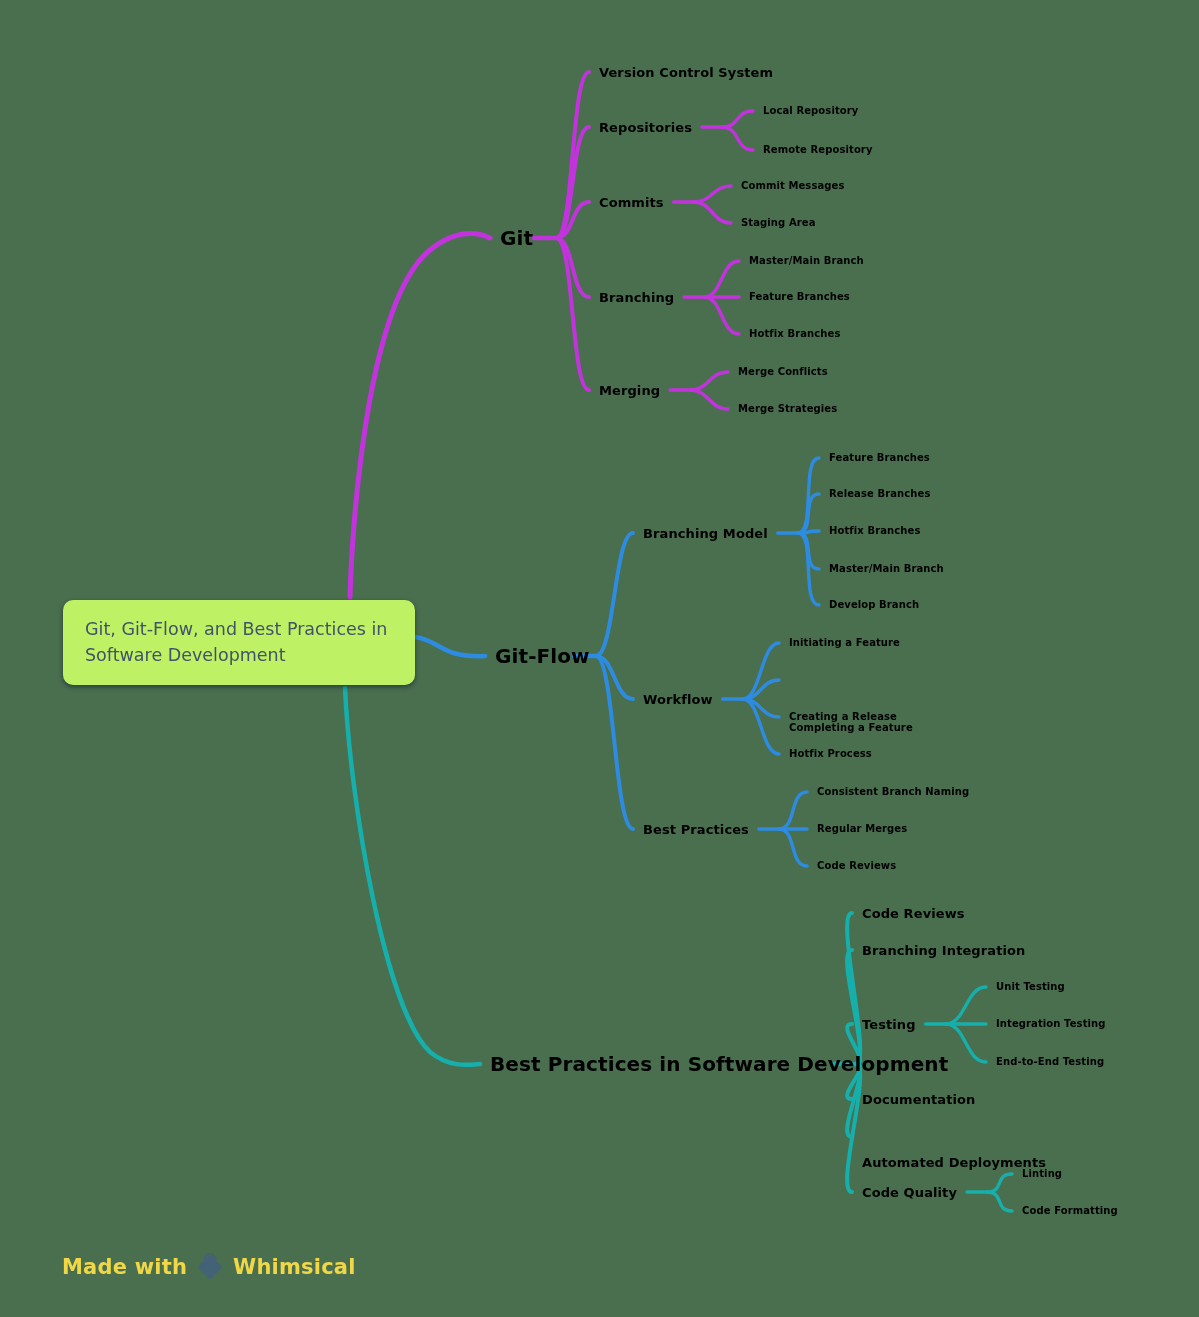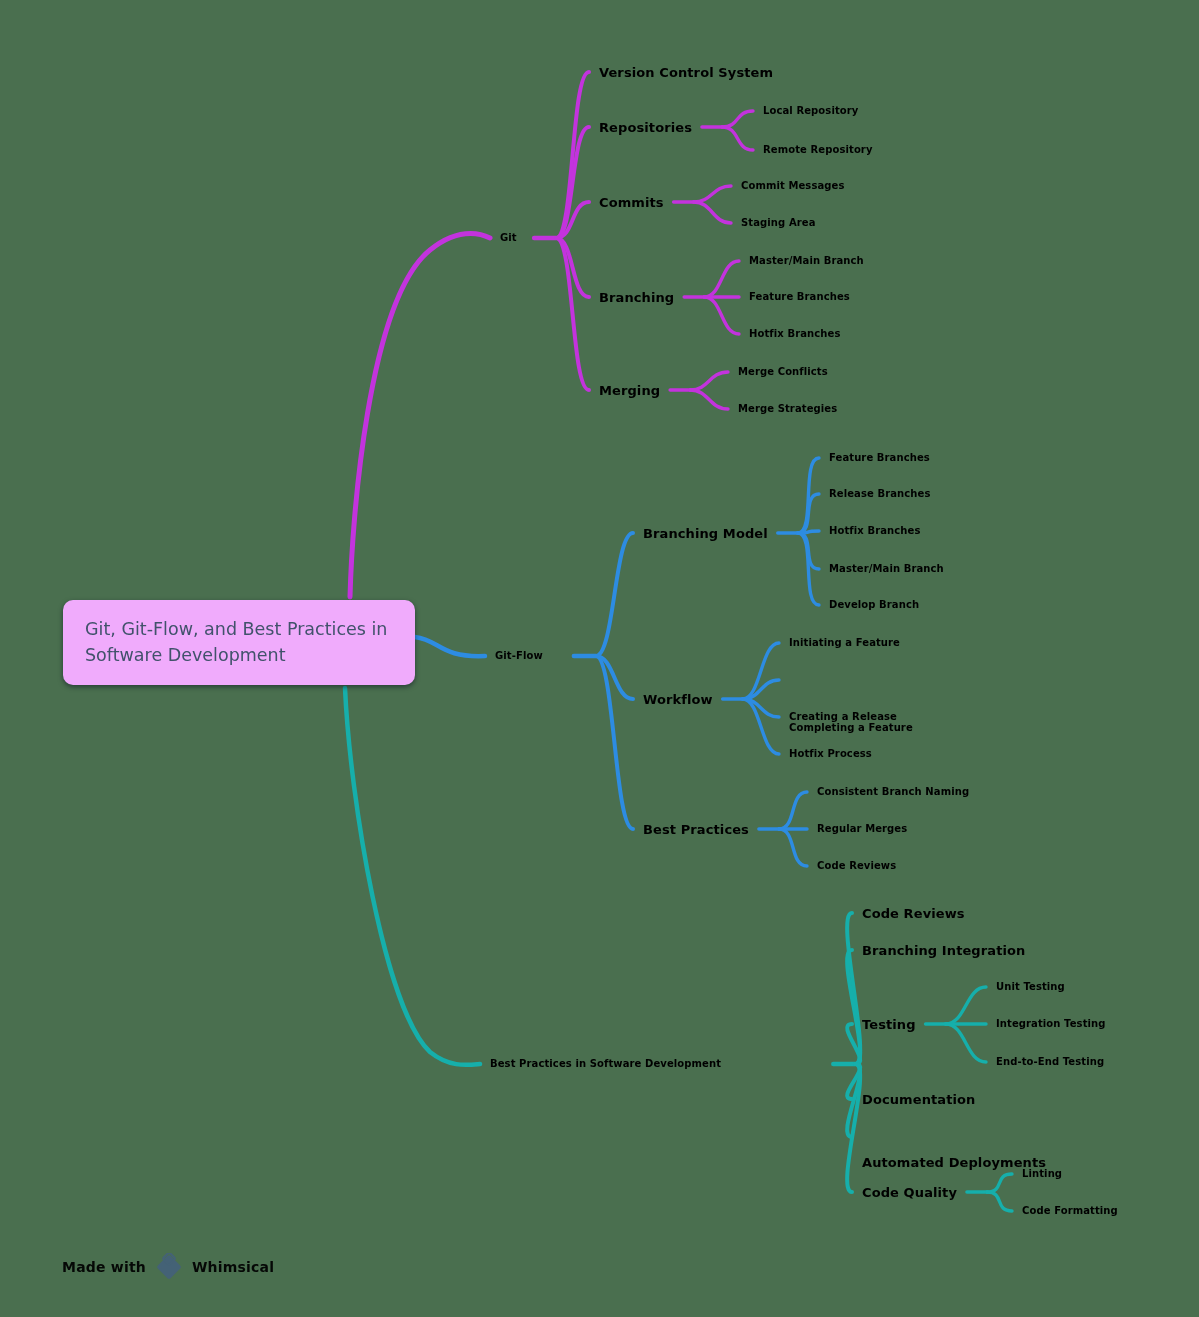--- a/index.html
+++ b/index.html
@@ -23,32 +23,32 @@
     pointer-events: none;
   }
   .node {
     position: absolute;
     white-space: nowrap;
     color: #000000;
     font-weight: bold;
     line-height: 1;
     transform: translateY(-50%);
   }
-  .node.lvl1 { font-size: 10px; letter-spacing: 0.1px; }
+  .node.lvl1 { font-size: 20px; letter-spacing: 0.1px; }
   .node.lvl2 { font-size: 13px; letter-spacing: 0.1px; }
   .node.lvl3 { font-size: 10px; letter-spacing: 0.1px; }
 
   #root-card {
     position: absolute;
     left: 63px;
     top: 600px;
     width: 352px;
     height: 85px;
     box-sizing: border-box;
-    background: #f0abfc;
+    background: #bef264;
     border-radius: 10px;
     box-shadow: 0 2px 5px rgba(12,20,35,0.55);
     display: flex;
     align-items: center;
     padding: 0 22px;
   }
   #root-title {
     font-family: "DejaVu Sans", sans-serif;
     font-size: 17.5px;
     line-height: 1.45;
@@ -59,23 +59,23 @@
   #watermark {
     position: absolute;
     left: 62px;
     top: 1253px;
     display: flex;
     align-items: center;
     gap: 9px;
     opacity: 0.92;
   }
   #watermark .wm-text {
-    font-size: 14px;
+    font-size: 21px;
     font-weight: bold;
-    color: #000000;
+    color: #fde047;
     letter-spacing: 0.2px;
   }
   #watermark .wm-logo {
     display: inline-block;
     line-height: 0;
   }
 </style>
 </head>
 <body style="background: rgb(74, 111, 79);">
 

